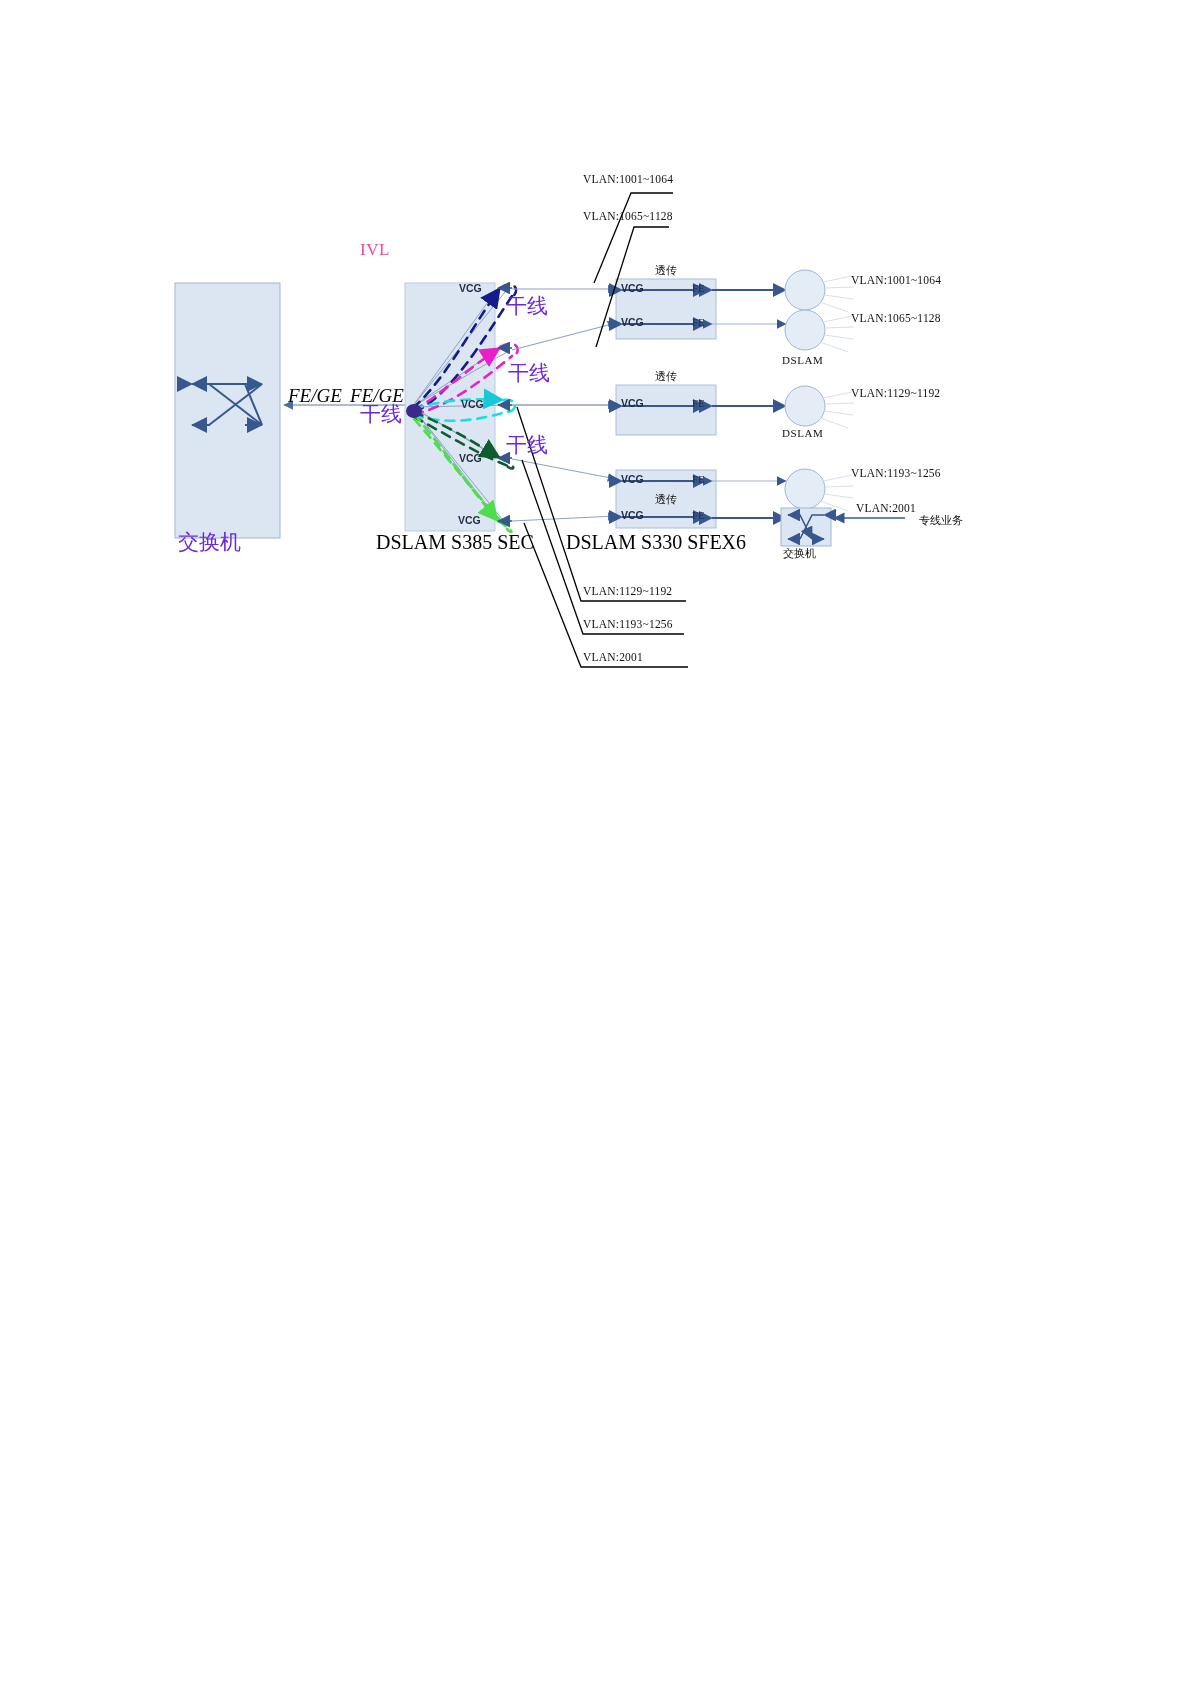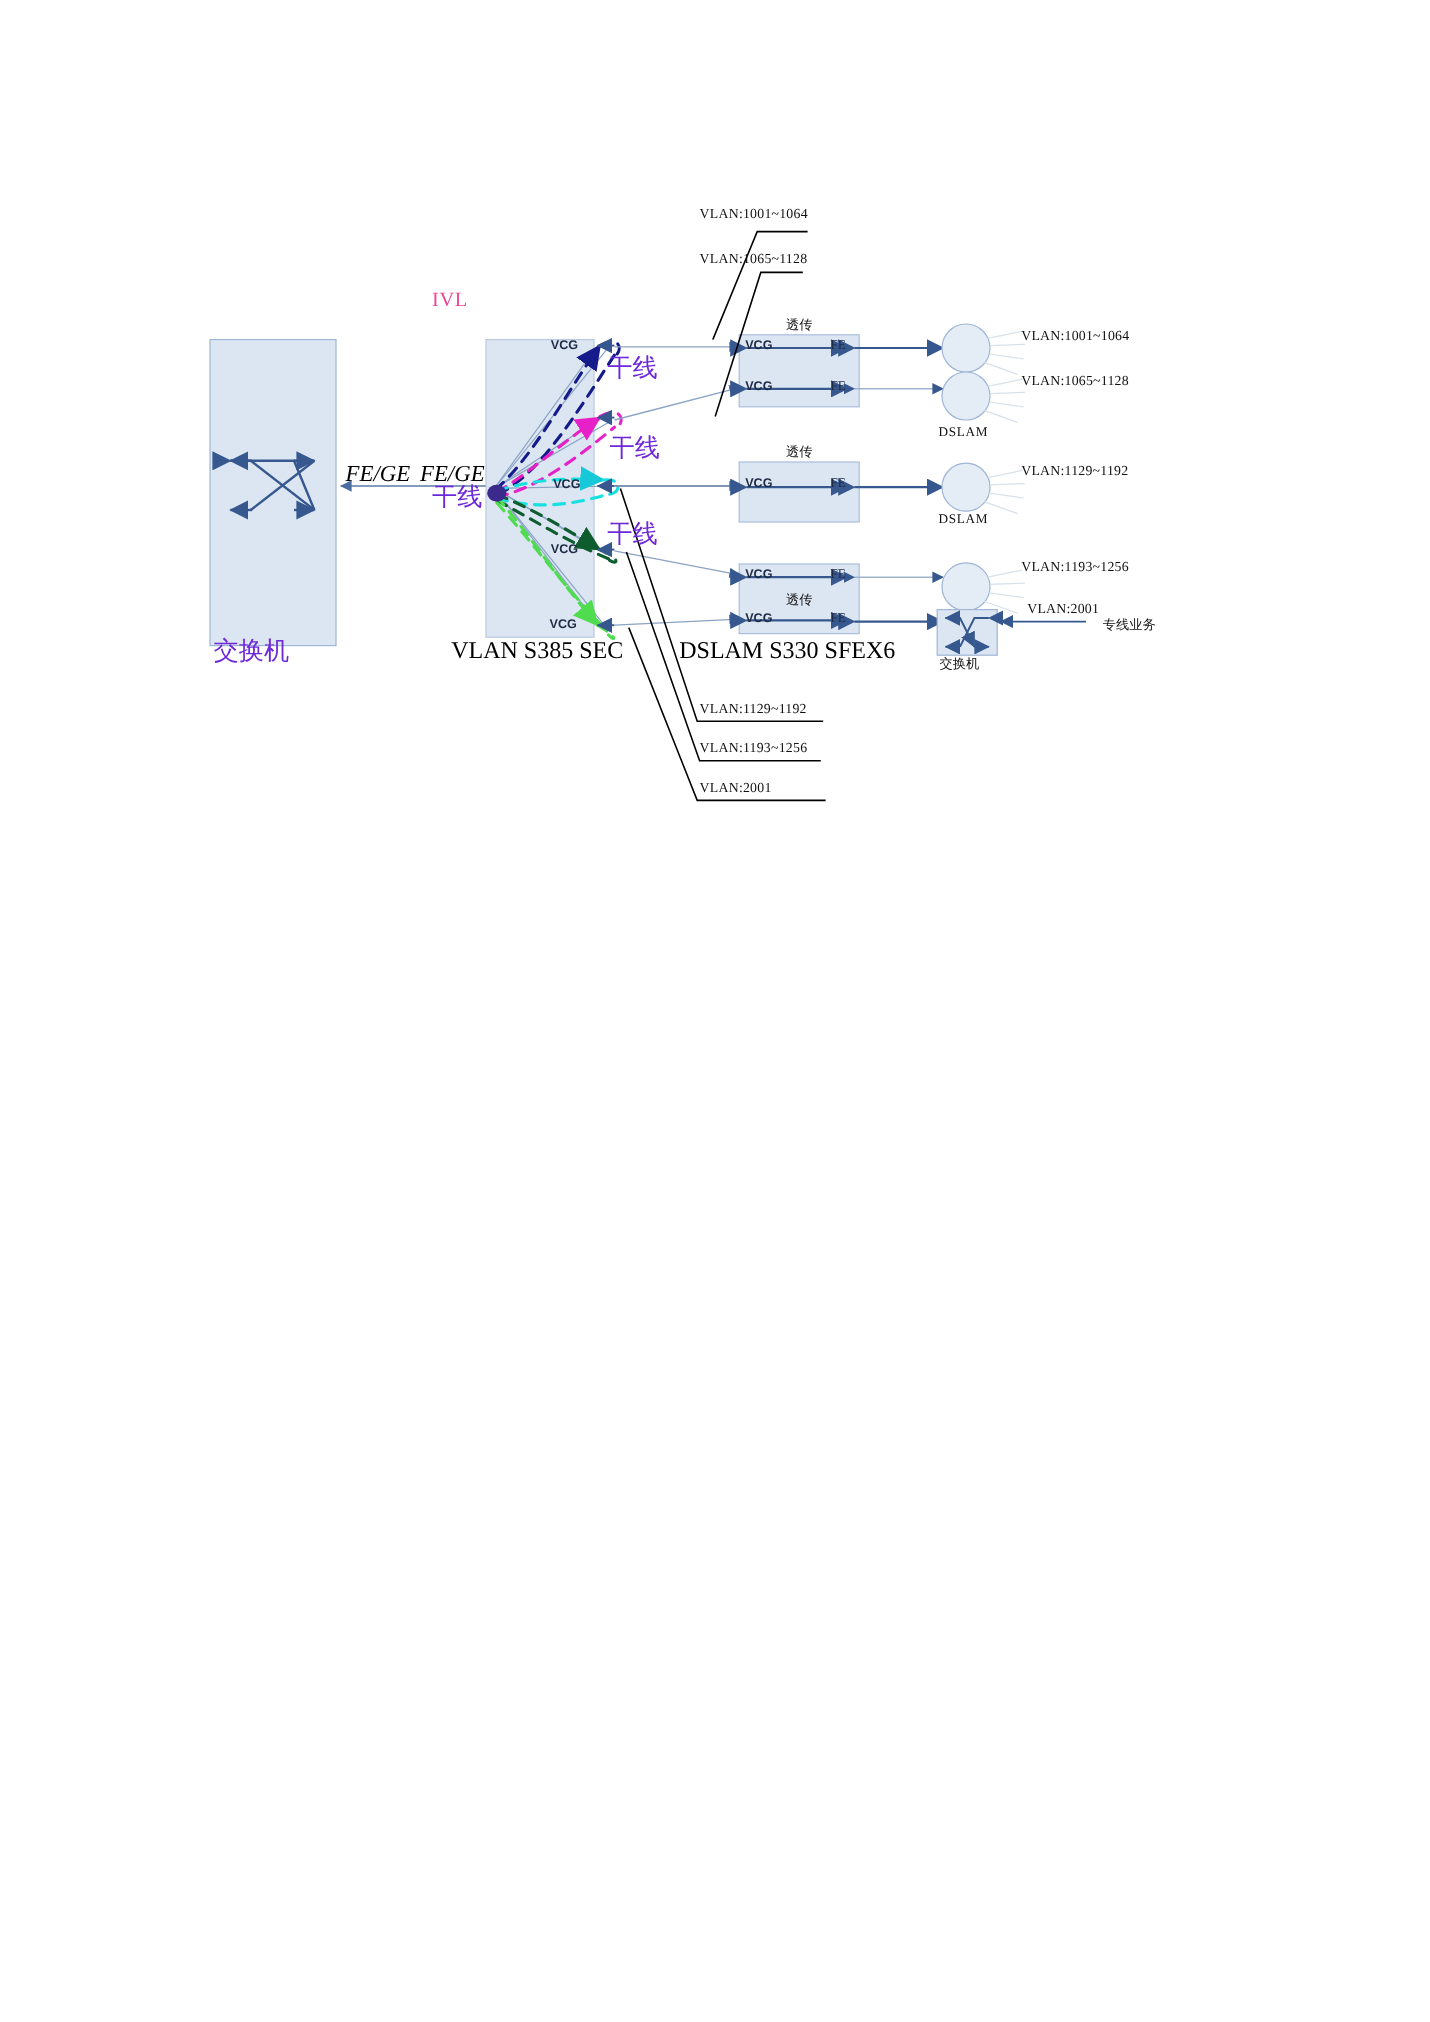--- a/index.html
+++ b/index.html
@@ -260,21 +260,21 @@
 <div class="lbl vlan-lbl" style="left:851px;top:468px;">VLAN:1193~1256</div>
 <div class="lbl vlan-lbl" style="left:856px;top:503px;">VLAN:2001</div>
 <div class="lbl cn-sm" style="left:882px;top:515px;margin-left:37px;">专线业务</div>
 
 <div class="lbl dslam-lbl" style="left:782px;top:355px;">DSLAM</div>
 <div class="lbl dslam-lbl" style="left:782px;top:428px;">DSLAM</div>
 
 <div class="lbl sw-cn" style="left:783px;top:548px;">交换机</div>
 
 <div class="lbl cn-lg" style="left:178px;top:532px;">交换机</div>
-<div class="lbl dev-lbl" style="left:376px;top:532px;">VLAN S385 SEC</div>
+<div class="lbl dev-lbl" style="left:376px;top:532px;">DSLAM S385 SEC</div>
 <div class="lbl dev-lbl" style="left:566px;top:532px;">DSLAM S330 SFEX6</div>
 
 <div class="lbl vlan-lbl" style="left:583px;top:174px;">VLAN:1001~1064</div>
 <div class="lbl vlan-lbl" style="left:583px;top:211px;">VLAN:1065~1128</div>
 
 <div class="lbl vlan-lbl" style="left:583px;top:586px;">VLAN:1129~1192</div>
 <div class="lbl vlan-lbl" style="left:583px;top:619px;">VLAN:1193~1256</div>
 <div class="lbl vlan-lbl" style="left:583px;top:652px;">VLAN:2001</div>
 
 </div>

